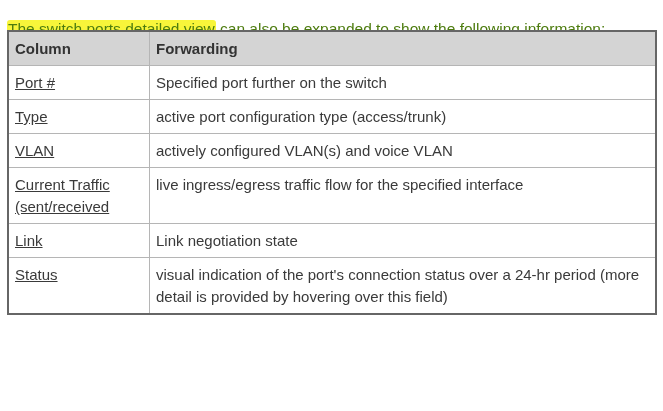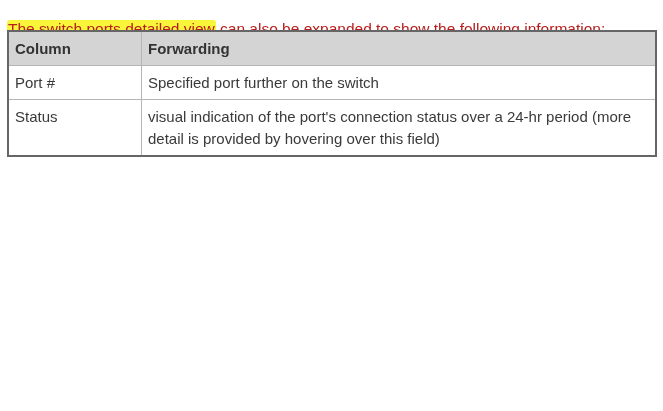--- a/index.html
+++ b/index.html
@@ -1,42 +1,58 @@
 <!DOCTYPE html>
 <html><head>
 <meta charset="utf-8">
 <style>
   html, body { margin: 0; padding: 0; background: #ffffff; }
   body { width: 663px; height: 411px; position: relative; overflow: hidden;
          font-family: "Liberation Sans", sans-serif; color: #3a3a3a; }
-  .intro { position: absolute; left: 7px; top: 3px; font-size: 15.5px; line-height: 20px; color: #b91c1c; white-space: nowrap; }
+  .intro { position: absolute; left: 7px; top: 3px; font-size: 15.5px; line-height: 20px; color: #4d7c0f; white-space: nowrap; }
   .hl { background: #f8f53a; border-radius: 3px; padding: 0 1px; }
   table.ports { position: absolute; left: 7px; top: 30px; width: 650px;
                 border-collapse: collapse; border: 2px solid #666666; font-size: 15px; }
   table.ports th, table.ports td { border: 1px solid #b5b5b5; text-align: left; vertical-align: top;
-                                   padding: 6px 6px 5px 6px; line-height: 22px; }
+                                   padding: 6px 14px 5px 6px; line-height: 22px; }
   table.ports th { background: #d4d4d4; font-weight: bold; color: #333333; padding-top: 6px; padding-bottom: 5px; }
-  table.ports td.col1 { width: 120px; }
+  table.ports td.col1 { width: 120px; text-decoration: underline; }
   .rowhl td { background: linear-gradient(to bottom, #ffffff 3px, #f8f53a 3px, #f8f53a calc(100% - 4px), #ffffff calc(100% - 4px)); }
 </style>
 </head>
 <body>
 
 <p class="intro"><span class="hl">The switch ports detailed view</span><span> can also be expanded to show the following information:</span></p>
 
 <table class="ports">
   <thead>
     <tr>
       <th style="width:120px">Column</th>
       <th>Forwarding</th>
     </tr>
   </thead>
   <tbody>
     <tr>
       <td class="col1">Port #</td>
       <td>Specified port further on the switch</td>
     </tr>
     <tr>
+      <td class="col1">Type</td>
+      <td>active port configuration type (access/trunk)</td>
+    </tr>
+    <tr>
+      <td class="col1">VLAN</td>
+      <td>actively configured VLAN(s) and voice VLAN</td>
+    </tr>
+    <tr>
+      <td class="col1">Current Traffic (sent/received</td>
+      <td>live ingress/egress traffic flow for the specified interface</td>
+    </tr>
+    <tr>
+      <td class="col1">Link</td>
+      <td>Link negotiation state</td>
+    </tr>
+    <tr>
       <td class="col1">Status</td>
       <td>visual indication of the port's connection status over a 24-hr period (more detail is provided by hovering over this field)</td>
     </tr>
   </tbody>
 </table>
 
 </body></html>

